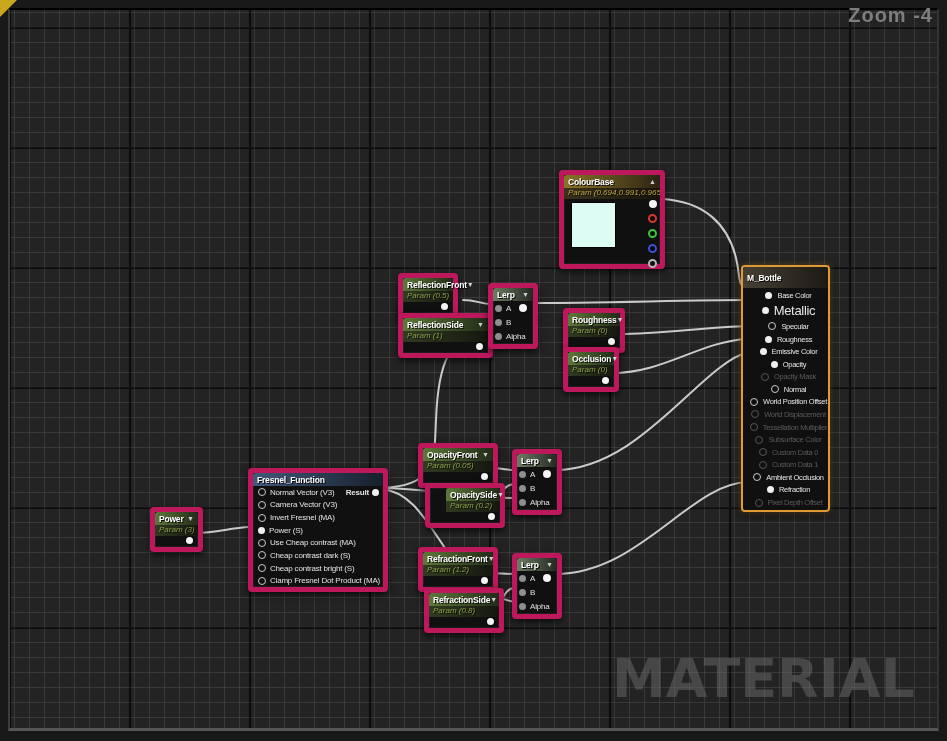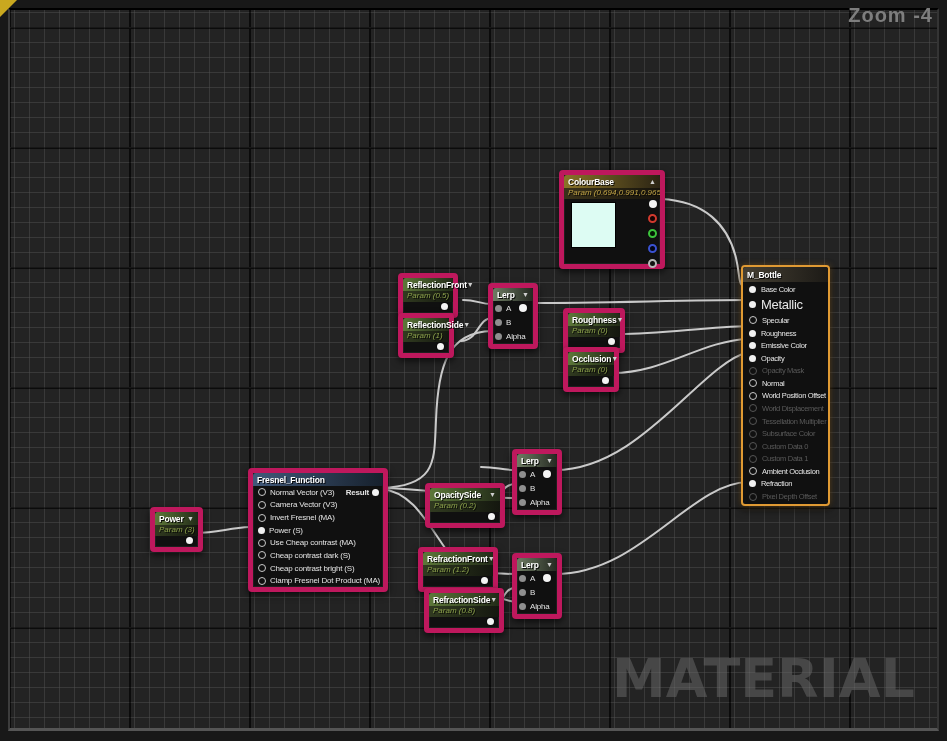--- a/index.html
+++ b/index.html
@@ -34,21 +34,21 @@
   
   .node{position:absolute;z-index:4;background:#101010;border:5px solid #be185d;border-radius:4px;
         box-shadow:0 3px 7px rgba(0,0,0,.65), inset 0 0 0 1px rgba(255,255,255,.06);
         color:#e6e6e6;}
   .phead{display:flex;align-items:center;justify-content:space-between;height:13px;
         padding:0 4px;border-radius:3px 3px 0 0;
         background:linear-gradient(to right,#5d7839,#222b18);}
   .phead.gold{background:linear-gradient(to right,#8a7428,#2b2414);}
   .phead.grayhead{background:linear-gradient(to right,#6e7c63,#242921);}
   .phead.bluehead{background:linear-gradient(to right,#41597a,#16202c);}
-  .phead.mathead{background:linear-gradient(to right,#464033,#1c1a16);height:15px;}
+  .phead.mathead{background:linear-gradient(to right,#464033,#1c1a16);height:21px;}
   .ptitle{font-size:8.5px;font-weight:bold;color:#fff;letter-spacing:-0.2px;
         text-shadow:1px 1px 0 rgba(0,0,0,.9);white-space:nowrap;}
   .dd{font-size:7px;color:#cfcfcf;line-height:1;}
   .pparam{height:11px;padding:0 4px;font-size:8px;font-style:italic;color:#8ba04b;
         white-space:nowrap;overflow:hidden;
         background:linear-gradient(to right,#313b20,#14170f);
         text-shadow:1px 1px 0 rgba(0,0,0,.8);}
   .pparam.goldtxt{color:#c0a346;background:linear-gradient(to right,#3a321a,#16130c);}
   .pbody{position:relative;height:11px;}
   .pin{display:inline-block;width:7px;height:7px;border-radius:50%;}
@@ -69,21 +69,21 @@
 
   
   .fres-rows{display:flex;flex-direction:column;justify-content:space-around;height:101px;position:relative;}
   .fres-result{position:absolute;right:4px;top:2px;display:flex;align-items:center;gap:3px;}
   .fres-result .rlabel{font-weight:bold;}
   .fres-result .pin{background:#f4f4f4;}
 
   
   .mat{border:2px solid #e09a33;box-shadow:0 0 6px rgba(224,154,51,.35),0 3px 8px rgba(0,0,0,.7);}
   .mat-rows{display:flex;flex-direction:column;justify-content:space-around;height:222px;padding:1px 0;}
-  .mat .row{gap:5px;padding-left:6px;}
+  .mat .row{gap:5px;padding-left:6px;justify-content:center;}
 
   
   .cb-body{position:relative;height:65px;}
   .swatch{position:absolute;left:7px;top:3px;width:45px;height:46px;border:1px solid #000;}
   .cb-pins{position:absolute;right:3px;top:1px;display:flex;flex-direction:column;gap:6px;align-items:center;}
   .cpin{width:8px;height:8px;border-radius:50%;}
   .cpin.white{background:#f4f4f4;}
   .cpin.r{border:2px solid #d23a2e;background:#160303;width:9px;height:9px;}
   .cpin.g{border:2px solid #3cc43c;background:#031603;width:9px;height:9px;}
   .cpin.b{border:2px solid #3a52d2;background:#030516;width:9px;height:9px;}
@@ -180,21 +180,21 @@
     <div class="phead">
         <span class="ptitle">ReflectionFront</span>
         <span class="dd">▼</span>
       </div>
     <div class="pparam">Param (0.5)</div>
     <div class="pbody">
         <span class="pin out"></span>
       </div>
   </div>
 
-  <div class="node" style="left:398px;top:313px;width:56px;">
+  <div class="node" style="left:398px;top:313px;width:95px;">
     <div class="phead">
         <span class="ptitle">ReflectionSide</span>
         <span class="dd">▼</span>
       </div>
     <div class="pparam">Param (1)</div>
     <div class="pbody">
         <span class="pin out"></span>
       </div>
   </div>
 
@@ -235,22 +235,32 @@
     <div class="phead">
         <span class="ptitle">Occlusion</span>
         <span class="dd">▼</span>
       </div>
     <div class="pparam">Param (0)</div>
     <div class="pbody">
         <span class="pin out"></span>
       </div>
   </div>
 
-
-  <div class="node" style="left:425px;top:483px;width:80px;">
+  <div class="node" style="left:418px;top:443px;width:80px;">
+    <div class="phead">
+        <span class="ptitle">OpacityFront</span>
+        <span class="dd">▼</span>
+      </div>
+    <div class="pparam">Param (0.05)</div>
+    <div class="pbody">
+        <span class="pin out"></span>
+      </div>
+  </div>
+
+  <div class="node" style="left:425px;top:483px;width:80px;padding-left:16px;">
     <div class="phead">
         <span class="ptitle">OpacitySide</span>
         <span class="dd">▼</span>
       </div>
     <div class="pparam">Param (0.2)</div>
     <div class="pbody">
         <span class="pin out"></span>
       </div>
   </div>
 

